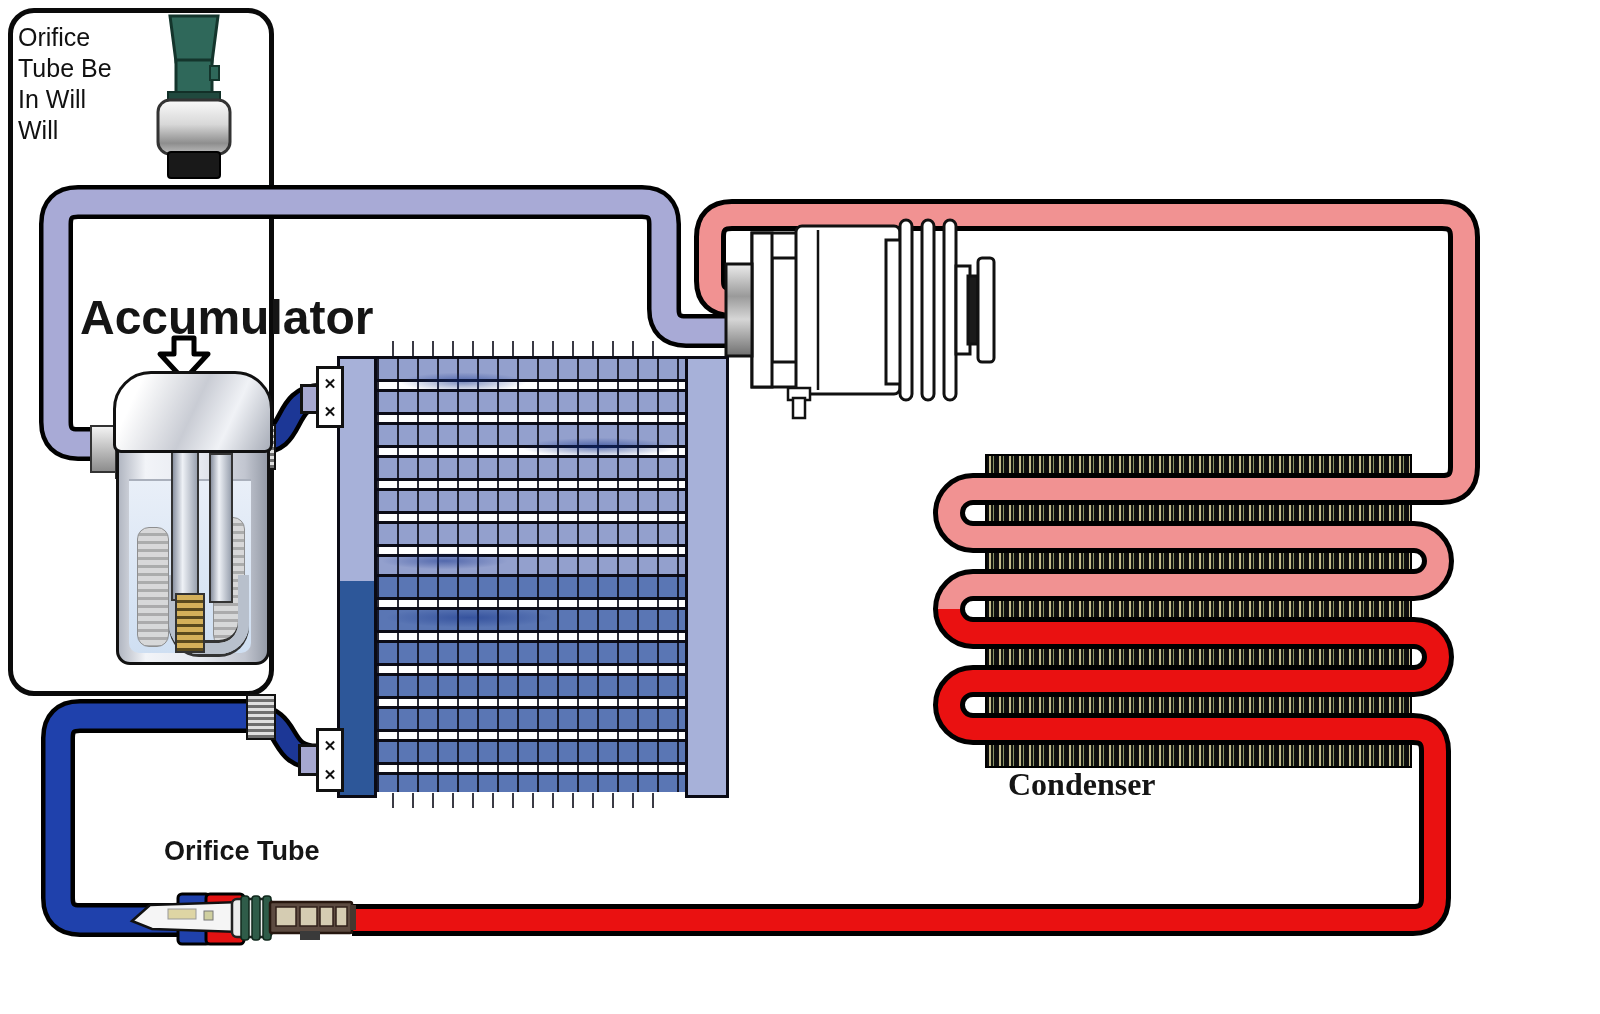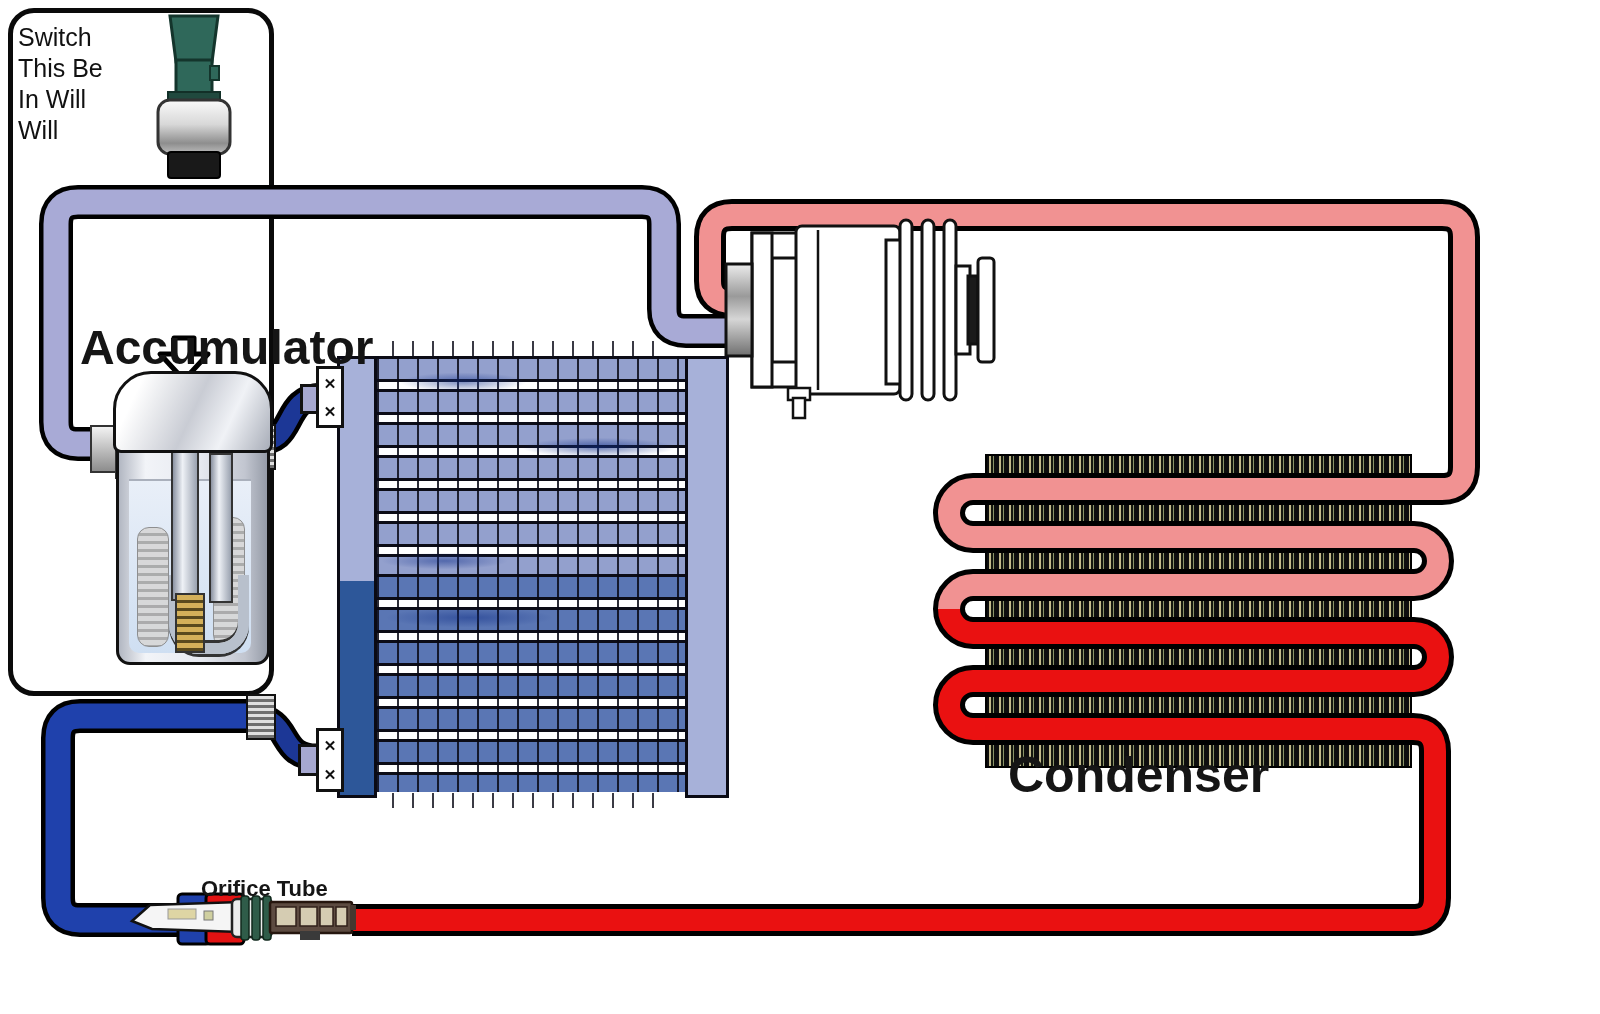--- a/index.html
+++ b/index.html
@@ -67,24 +67,24 @@
        background:linear-gradient(90deg,#8b93a2,#eef1f6 40%,#9aa2b0);}
   #accum-funnel{left:72px;top:72px;width:52px;height:16px;background:#c8ccd6;
        clip-path:polygon(0 0,100% 0,62% 100%,38% 100%);}
   #accum-tube-r{left:124px;top:88px;width:20px;height:146px;border:2px solid #333;
        background:linear-gradient(90deg,#8b93a2,#eef1f6 40%,#9aa2b0);}
   #accum-filter{left:90px;top:228px;width:26px;height:56px;border:2px solid #333;
        background:repeating-linear-gradient(180deg,#d4b05a 0 5px,#5a4a1e 5px 8px);}
 
   
   .biglabel{color:#151515;font-weight:700;white-space:nowrap;}
-  #lbl-accumulator{left:80px;top:290px;font-size:48px;margin-top:30px;}
+  #lbl-accumulator{left:80px;top:290px;font-size:48px;}
   #lbl-evaporator{left:385px;top:800px;font-size:47px;}
-  #lbl-condenser{left:1008px;top:746px;font-size:50px;}
-  #lbl-orifice{left:164px;top:876px;font-size:22px;margin-left:37px;}
+  #lbl-condenser{left:1008px;top:766px;font-size:32px;font-family:Liberation Serif, serif;}
+  #lbl-orifice{left:164px;top:836px;font-size:27px;}
   #switch-note{left:18px;top:22px;font-size:25px;line-height:31px;color:#111;font-weight:400;}
 </style>
 </head>
 <body>
 
 <div id="stage">
 
   <div class="abs" id="switch-box"></div>
 
   <div>
@@ -220,22 +220,22 @@
     <div class="abs desiccant" id="desi-r"></div>
     <div class="abs" id="accum-ubend"></div>
     <div class="abs" id="accum-tube-c"></div>
     <div class="abs" id="accum-funnel"></div>
     <div class="abs" id="accum-tube-r"></div>
     <div class="abs" id="accum-filter"></div>
     <div class="abs" id="accum-dome"></div>
   </div>
 
   <div class="abs" id="switch-note">
-    <div>Switch</div>
-    <div>This Be</div>
+    <div>Orifice</div>
+    <div>Tube Be</div>
     <div>In Will</div>
     <div>Will</div>
   </div>
   <div class="abs biglabel" id="lbl-accumulator">Accumulator</div>
   <div class="abs biglabel" id="lbl-condenser">Condenser</div>
   <div class="abs biglabel" id="lbl-orifice">Orifice Tube</div>
 
 </div>
 
 </body></html>

